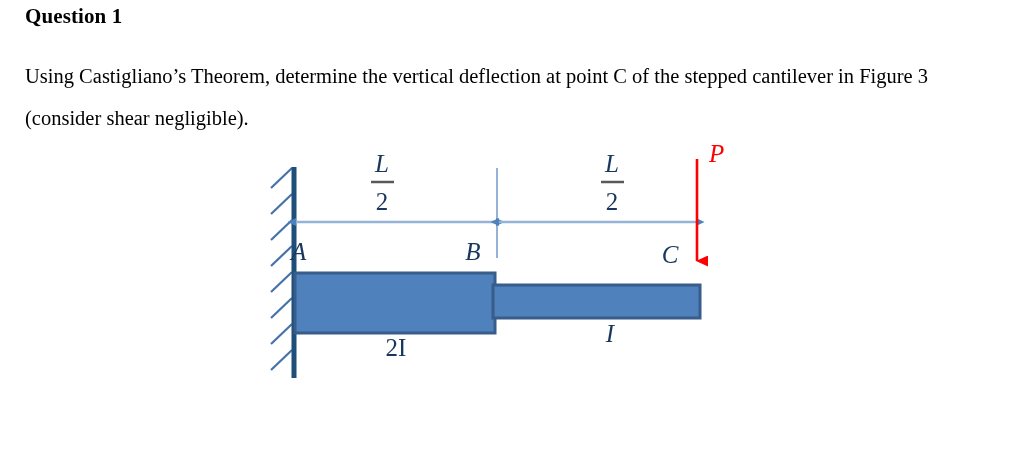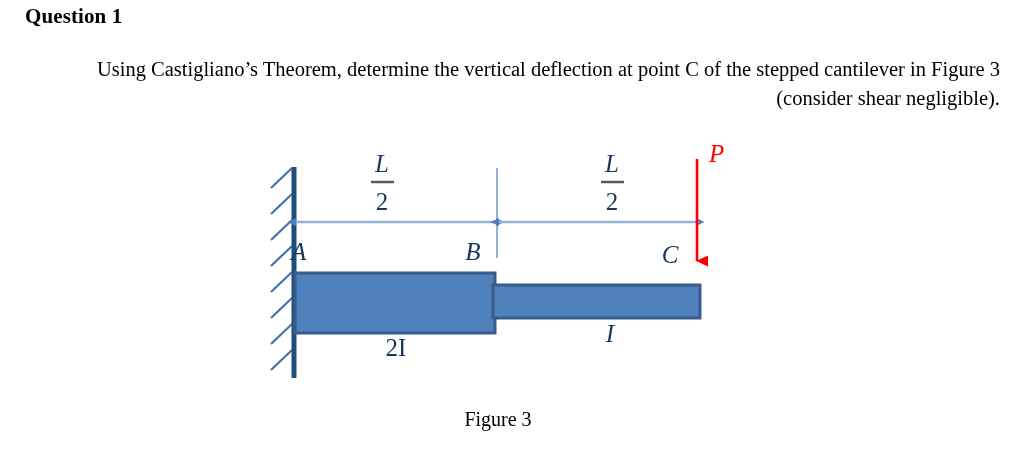--- a/index.html
+++ b/index.html
@@ -26,22 +26,22 @@
     font-weight: bold;
     letter-spacing: 0.1px;
     white-space: nowrap;
   }
   #question-body {
     position: absolute;
     left: 25px;
     top: 55px;
     width: 975px;
     font-size: 20.5px;
-    line-height: 29px;
-    text-align: right;
+    line-height: 42px;
+    text-align: left;
   }
 
   
   #figure {
     position: absolute;
     left: 0;
     top: 130px;
     width: 1022px;
     height: 320px;
   }
@@ -151,17 +151,14 @@
     <text class="lbl-upright" x="396" y="226" text-anchor="middle">2I</text>
 
     <text class="lbl-italic" x="610" y="212" text-anchor="middle">I</text>
 
     <line x1="697" y1="29" x2="697" y2="131" stroke="#FF0000" stroke-width="2.6" marker-end="url(#arrRedDown)"></line>
 
     <text class="lbl-red" x="709" y="32">P</text>
 
   </svg>
 
-  <div id="figure-caption">
-    <span>Figure 3</span>
-  </div>
 
 </div>
 
 </body></html>

